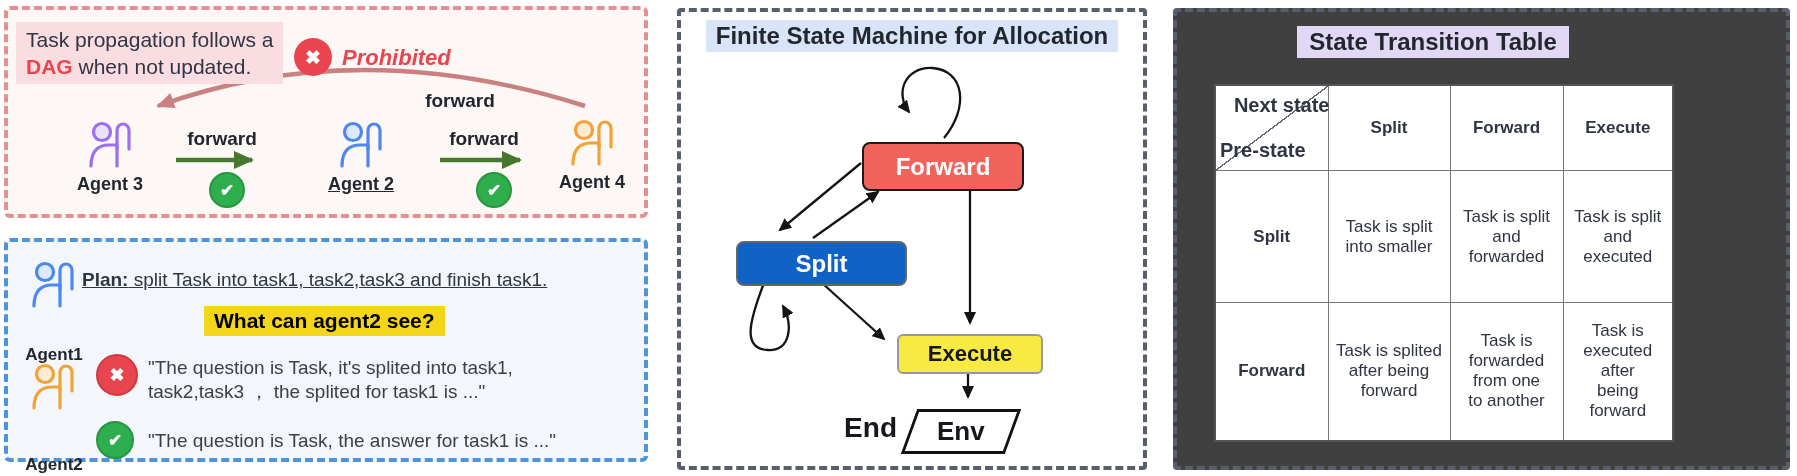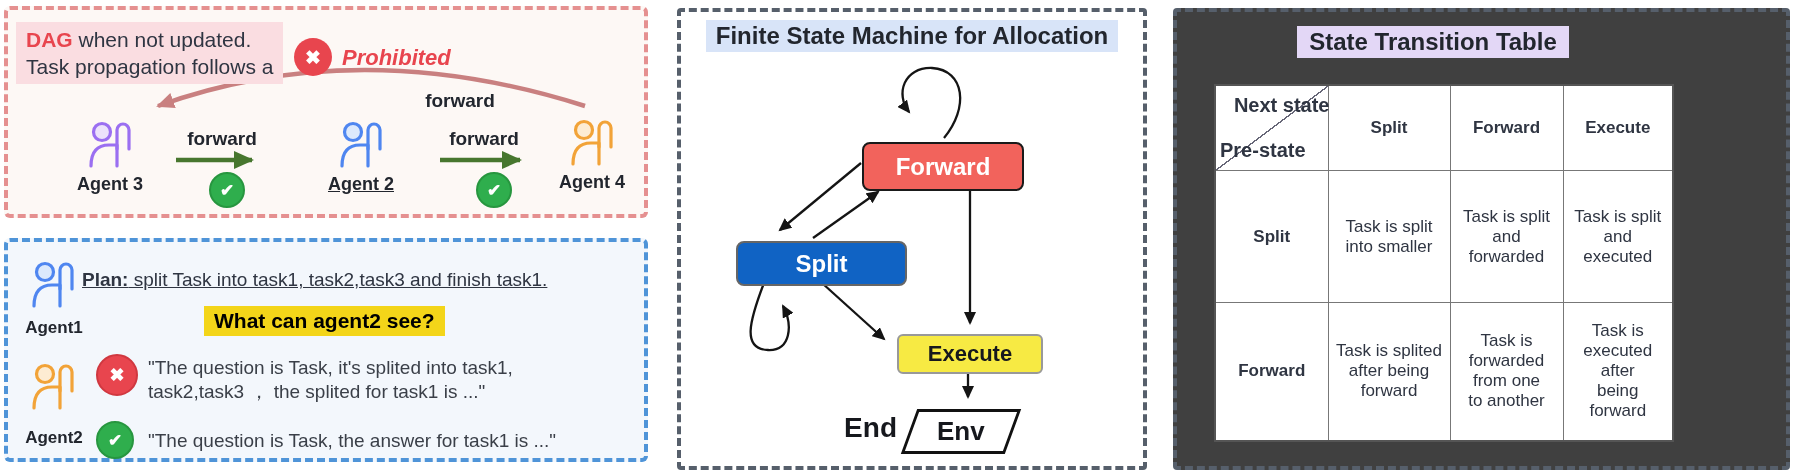--- a/index.html
+++ b/index.html
@@ -22,21 +22,21 @@
   .check-circle{width:32px;height:32px;background:#2fae4d;font-size:17px;border:2px solid #27963f;}
   .cross-circle{width:38px;height:38px;background:#e8454e;font-size:18px;border:2px solid #d03840;}
   
   #plan-panel{left:4px;top:238px;width:644px;height:224px;
     border:4px dashed #4f94d8;background:#f3f7fc;}
   .plan-line{left:74px;top:27px;font-size:19px;text-decoration:underline;white-space:nowrap;}
   .plan-prefix{font-weight:bold;}
   .question-highlight{left:196px;top:64px;background:#f3d519;padding:3px 10px;
     font-size:21px;font-weight:bold;color:#000000;}
   .quote{font-size:19px;line-height:24px;color:#3a3f48;white-space:nowrap;}
-  .small-agent-label{font-size:17px;font-weight:bold;text-align:center;width:80px;color:#22262e;}
+  .small-agent-label{font-size:17px;font-weight:bold;text-align:center;width:80px;color:#22262e;margin-top:27px;}
   
   #fsm-panel{left:677px;top:8px;width:470px;height:462px;
     border:4px dashed #565f6b;border-radius:4px;background:#fff;}
   .fsm-title-wrap{left:0;right:0;top:8px;text-align:center;}
   .fsm-title{display:inline-block;background:#d8e4f8;padding:2px 10px;
     font-size:24px;font-weight:bold;color:#22262e;}
   .state{box-sizing:border-box;display:flex;align-items:center;justify-content:center;
     font-weight:bold;border-radius:8px;}
   #forward-state{left:181px;top:130px;width:162px;height:49px;background:#f2635c;
     border:2.5px solid #1a1a1a;color:#fff;font-size:24px;}
@@ -79,22 +79,22 @@
       <marker id="m-green" markerUnits="userSpaceOnUse" markerWidth="22" markerHeight="18" refX="18" refY="9" orient="auto">
         <path d="M0 0 L20 9 L0 18 Z" fill="#47762e"></path>
       </marker>
     </defs>
     <path d="M 577 96 Q 350 24 150 96" fill="none" stroke="#c98080" stroke-width="4.5" marker-end="url(#m-rose)"></path>
     <line x1="168" y1="150" x2="244" y2="150" stroke="#47762e" stroke-width="4.5" marker-end="url(#m-green)"></line>
     <line x1="432" y1="150" x2="512" y2="150" stroke="#47762e" stroke-width="4.5" marker-end="url(#m-green)"></line>
   </svg>
 
   <div class="abs note-box">
+    <div><span>Task propagation follows a</span></div>
     <div><span class="red-accent">DAG</span><span> when not updated.</span></div>
-    <div><span>Task propagation follows a</span></div>
   </div>
 
   <div class="abs circle-icon prohibited-circle">✖</div>
   <div class="abs prohibited-text">Prohibited</div>
   <div class="abs edge-label" style="left:404px;top:80px;width:96px;">forward</div>
 
   <div class="abs edge-label" style="left:166px;top:118px;">forward</div>
   <div class="abs edge-label" style="left:428px;top:118px;">forward</div>
 
   <svg class="abs agent" style="left:79px;top:110px;--c:#9b6ff1;" viewBox="0 0 46 48">

